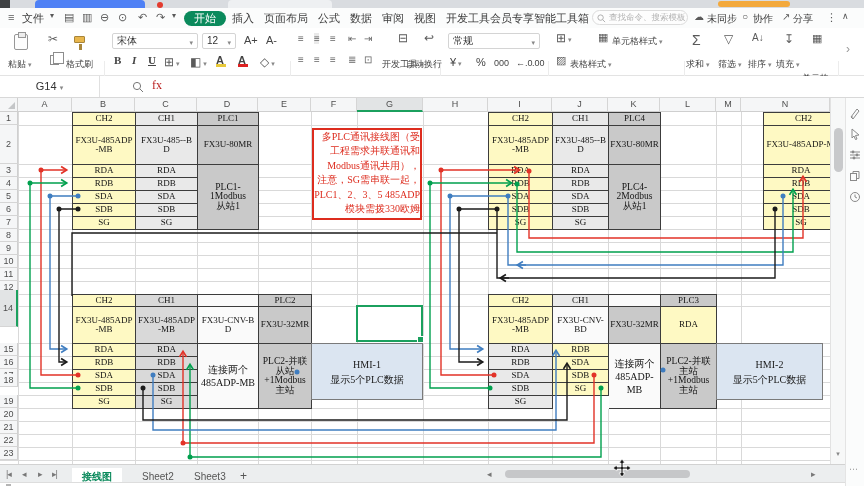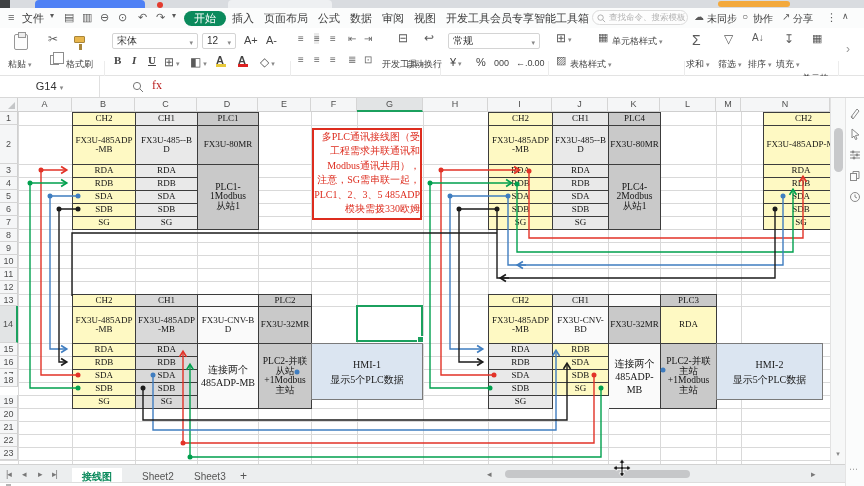--- a/index.html
+++ b/index.html
@@ -225,21 +225,21 @@
     <div class="rhead" style="top:79px;height:13px">4</div>
     <div class="rhead" style="top:92px;height:13px">5</div>
     <div class="rhead" style="top:105px;height:13px">6</div>
     <div class="rhead" style="top:118px;height:13px">7</div>
     <div class="rhead" style="top:131px;height:13px">8</div>
     <div class="rhead" style="top:144px;height:13px">9</div>
     <div class="rhead" style="top:157px;height:13px">10</div>
     <div class="rhead" style="top:170px;height:13px">11</div>
     <div class="rhead" style="top:183px;height:13px">12</div>
     <div class="rhead" style="top:196px;height:12px">13</div>
-    <div class="rhead sel" style="top:208px;height:37px">14</div>
+    <div class="rhead sel" style="top:192px;height:37px">14</div>
     <div class="rhead" style="top:245px;height:13px">15</div>
     <div class="rhead" style="top:258px;height:13px">16</div>
     <div class="rhead" style="top:271px;height:13px">17</div>
     <div class="rhead" style="top:276px;height:13px">18</div>
     <div class="rhead" style="top:297px;height:13px">19</div>
     <div class="rhead" style="top:310px;height:13px">20</div>
     <div class="rhead" style="top:323px;height:13px">21</div>
     <div class="rhead" style="top:336px;height:13px">22</div>
     <div class="rhead" style="top:349px;height:13px">23</div>
 

